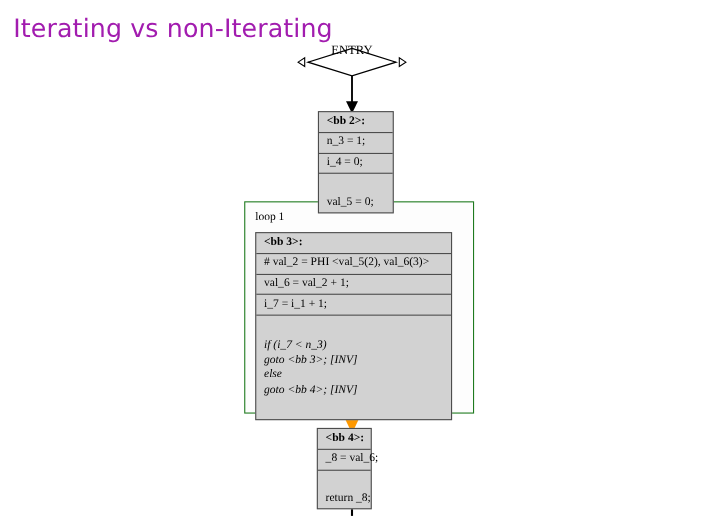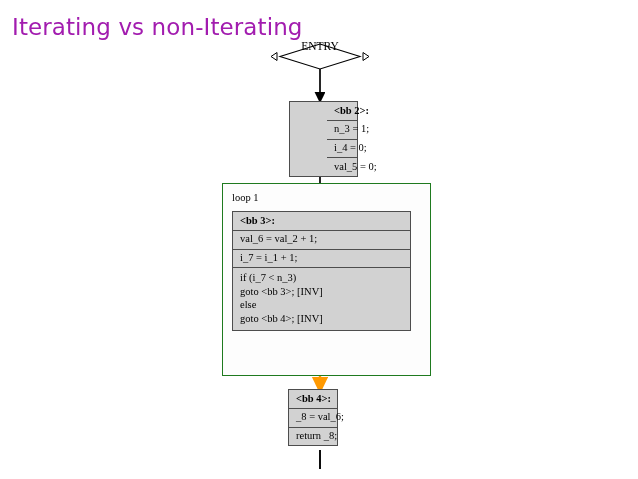--- a/index.html
+++ b/index.html
@@ -47,25 +47,25 @@
     color:#000;
     z-index:3;
   }
   .bb .row{
     border-bottom:1px solid #4d4d4d;
     padding:2.5px 7px 2.5px 7px;
     box-sizing:border-box;
     white-space:pre;
     line-height:1.22;
   }
-  .bb .row:last-child{border-bottom:none;}
+  .bb .row:last-child{border-bottom:none;margin-top:17px;}
   .bb .row.head{font-weight:bold;}
-  .bb .row.multi{line-height:1.28;padding-top:3px;padding-bottom:5px;}
+  .bb .row.multi{line-height:1.28;padding-top:3px;padding-bottom:20px;font-style:italic;}
 
-  #bb2{left:289px;top:101px;width:69px;padding-left:37px;}
+  #bb2{left:289px;top:101px;width:69px;}
   #bb3{left:232px;top:211px;width:179px;}
   #bb4{left:288px;top:389px;width:50px;}
 
   
   #loop1{
     position:absolute;left:222px;top:183px;width:209px;height:193px;
     border:1.6px solid #1f7a1f;
     background:#fdfdfd;
     box-sizing:border-box;
     z-index:1;
@@ -123,20 +123,21 @@
     <div class="row">i_4 = 0;</div>
     <div class="row">val_5 = 0;</div>
   </div>
 
   <div id="loop1">
     <div class="cluster-label">loop 1</div>
   </div>
 
   <div class="bb" id="bb3">
     <div class="row head">&lt;bb 3&gt;:</div>
+    <div class="row"># val_2 = PHI &lt;val_5(2), val_6(3)&gt;</div>
     <div class="row">val_6 = val_2 + 1;</div>
     <div class="row">i_7 = i_1 + 1;</div>
     <div class="row multi">if (i_7 &lt; n_3)
 goto &lt;bb 3&gt;; [INV]
 else
 goto &lt;bb 4&gt;; [INV]</div>
   </div>
 
   <div class="bb" id="bb4">
     <div class="row head">&lt;bb 4&gt;:</div>

